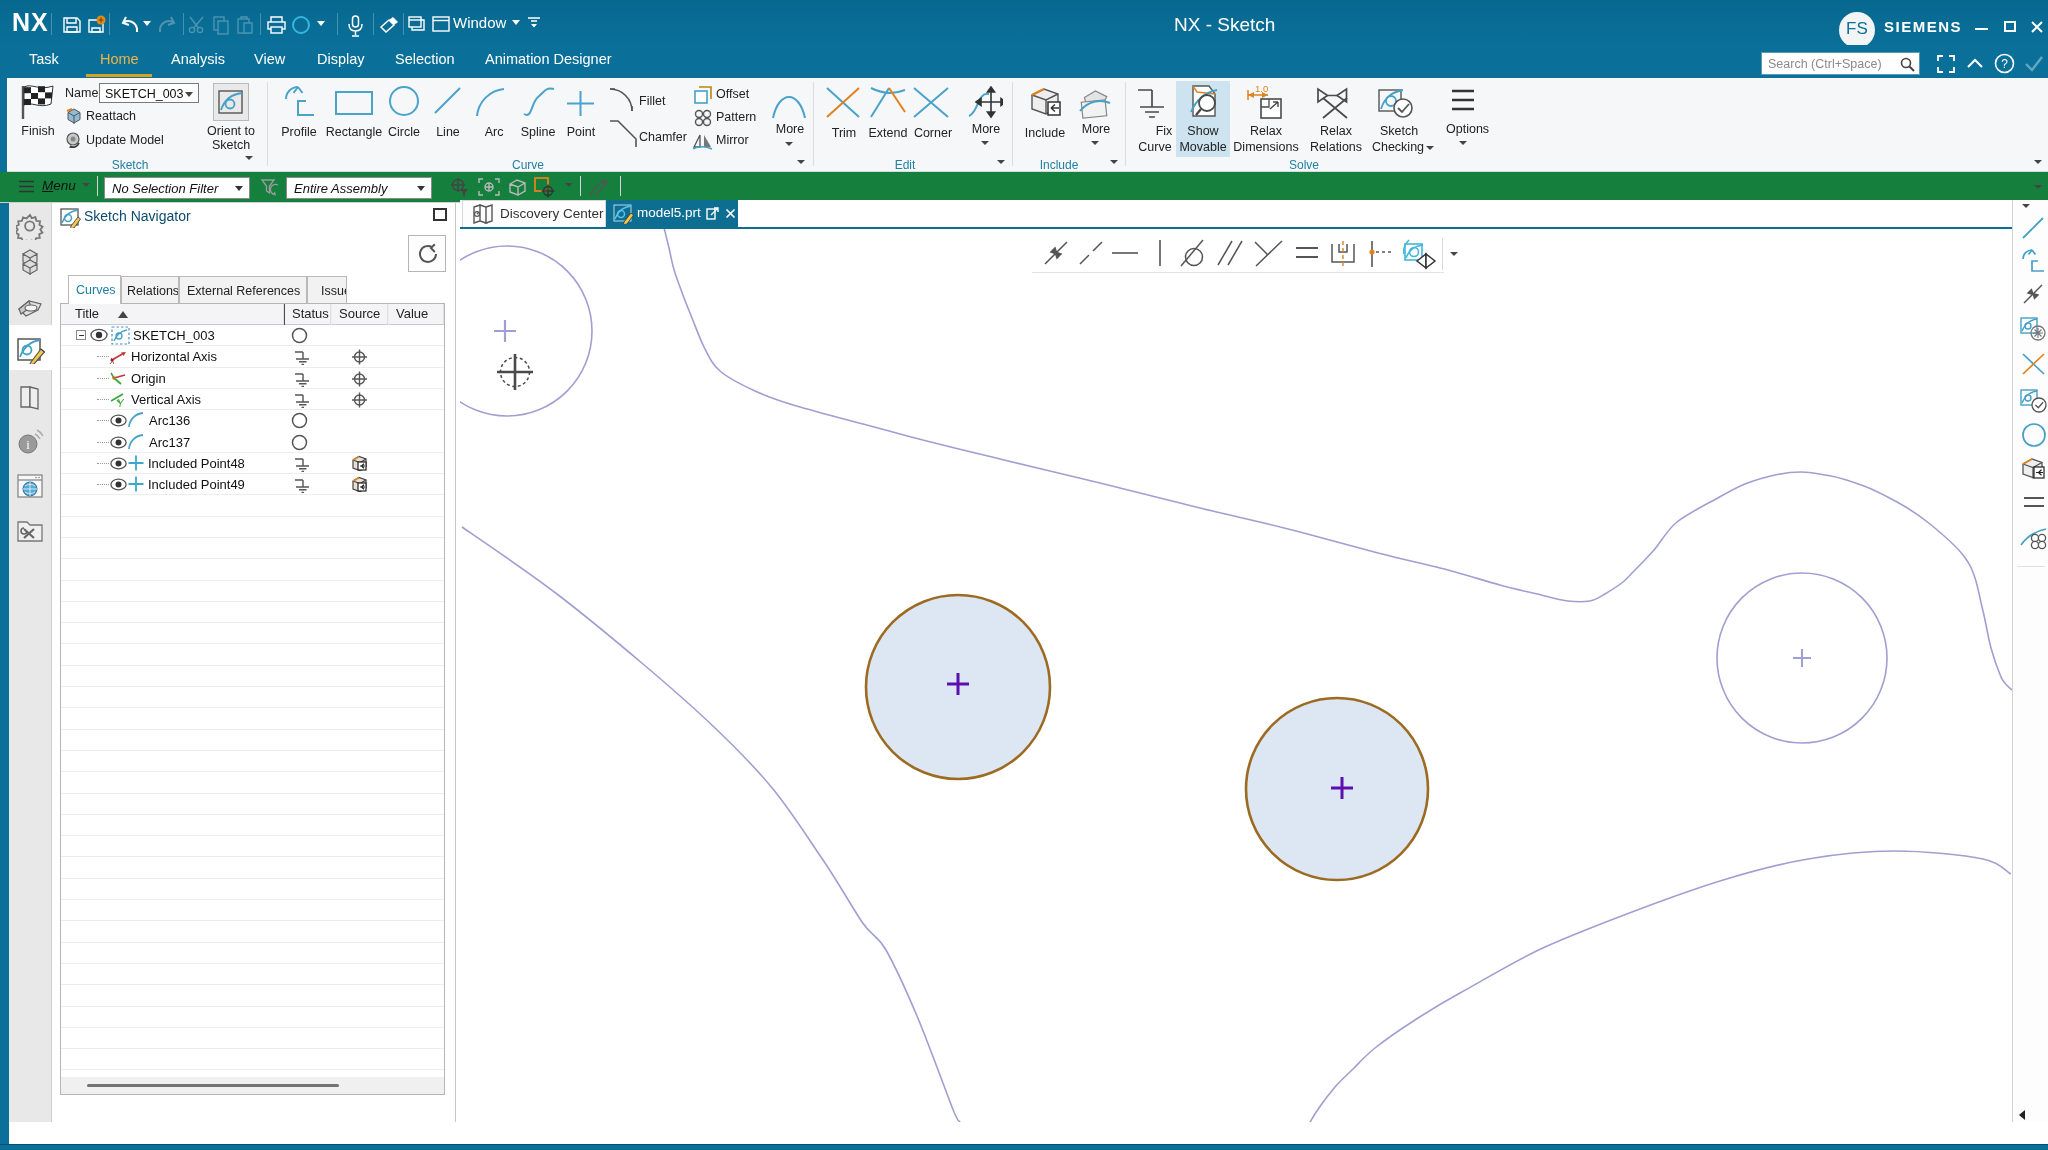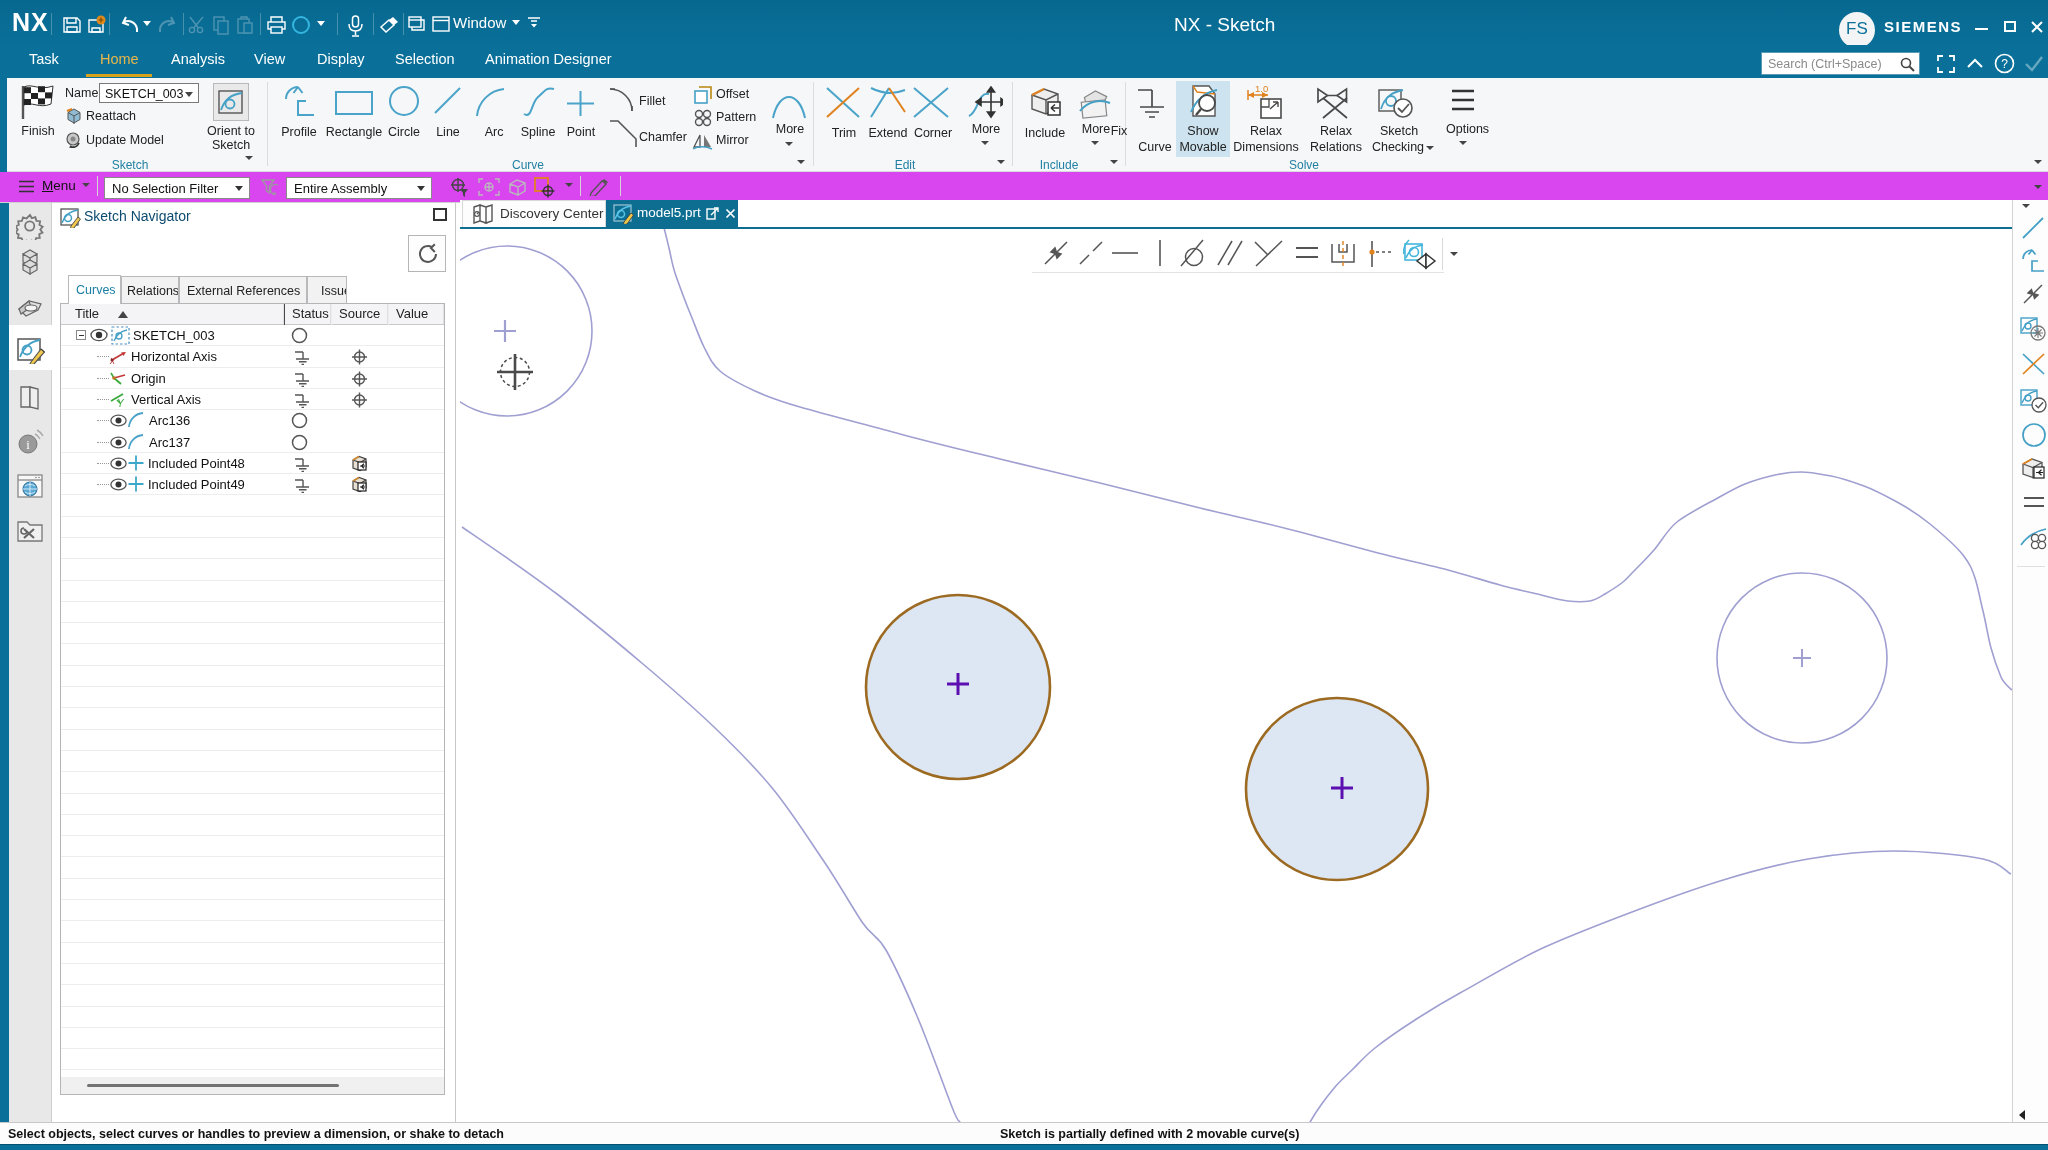--- a/index.html
+++ b/index.html
@@ -20,21 +20,21 @@
 #homeline { position:absolute; left:86px; top:29px; width:66px; height:3px; background:#d9a21c; }
 
 
 #ribbon { position:absolute; left:0; top:78px; width:2048px; height:94px; background:#f6f7f8; border-bottom:1px solid #d9dadc; }
 .rlabel { position:absolute; font-size:12.5px; color:#222; text-align:center; }
 .glabel { position:absolute; top:80px; font-size:12px; color:#2180a3; text-align:center; }
 .gsep { position:absolute; top:4px; width:1px; height:84px; background:#dcdddf; }
 .caret { width:0; height:0; border-left:4px solid transparent; border-right:4px solid transparent; border-top:5px solid #444; position:absolute; }
 
 
-#menurow { position:absolute; left:0; top:172px; width:2048px; height:31px; background:#d946ef; border-bottom:1px solid #cfd0d2; }
+#menurow { position:absolute; left:0; top:172px; width:2048px; height:31px; background:#15803d; border-bottom:1px solid #cfd0d2;font-style:italic; }
 .combo { position:absolute; top:5px; height:22px; background:#fff; border:1px solid #8a8a8a; font-size:13px; color:#111; }
 .combo .ctext { position:absolute; left:7px; top:3px; }
 .combo .ccaret { position:absolute; right:6px; top:8px; width:0; height:0; border-left:4.5px solid transparent; border-right:4.5px solid transparent; border-top:5.5px solid #333; }
 
 
 #leftstrip { position:absolute; left:0; top:203px; width:9px; height:947px; background:#0a7099; }
 #leftbar { position:absolute; left:9px; top:203px; width:43px; height:919px; background:#e8e8e9; border-right:1px solid #cfcfd1; }
 .lbicon { position:absolute; left:7px; width:28px; height:28px; }
 #lbactive { position:absolute; left:0px; top:122px; width:43px; height:45px; background:#fff; }
 
@@ -381,21 +381,21 @@
   <div class="caret" style="left:1091px;top:63px;border-top-width:4px;"></div>
   <div class="glabel" style="left:1029px;width:60px;">Include</div>
   <div class="caret" style="left:1110px;top:82px;border-top-width:4.5px;"></div>
   <div class="gsep" style="left:1125px;"></div>
   
   <svg class="abs" style="left:1136px;top:9px;" width="34" height="33" viewBox="0 0 34 33">
         <g stroke="#4a4a4a" stroke-width="1.7" fill="none">
           <path d="M2 3 h14 M16 3 v17 M4 20 h24 M9 25 h14 M13 30 h6"></path>
         </g>
       </svg>
-  <div class="rlabel" style="left:1104px;top:46px;width:30px;">Fix</div>
+  <div class="rlabel" style="left:1149px;top:46px;width:30px;">Fix</div>
   <div class="rlabel" style="left:1133px;top:62px;width:44px;">Curve</div>
   <div style="position:absolute;left:1176px;top:3px;width:54px;height:76px;background:#cde3ef;"></div>
   <svg class="abs" style="left:1185px;top:6px;" width="36" height="36" viewBox="0 0 36 36">
         <path d="M8 2 h16 l6 8 v22 h-22 z" fill="#fff" stroke="#555" stroke-width="1.4"></path>
         <path d="M8 2 l4 6 18 2" fill="none" stroke="#e0821e" stroke-width="1.4"></path>
         <path d="M6 28 C12 14 22 8 32 6" fill="none" stroke="#45a0c6" stroke-width="1.8"></path>
         <circle cx="22" cy="19" r="8" fill="none" stroke="#4a4a4a" stroke-width="1.8"></circle>
         <path d="M16 25 l-5 6" stroke="#4a4a4a" stroke-width="2.4"></path>
       </svg>
   <div class="rlabel" style="left:1185px;top:46px;width:36px;">Show</div>
@@ -885,22 +885,18 @@
         <g fill="#fff" stroke="#555" stroke-width="1.3">
           <circle cx="15" cy="13" r="3.6"></circle>
           <circle cx="22" cy="13" r="3.6"></circle>
           <circle cx="15" cy="20" r="3.6"></circle>
           <circle cx="22" cy="20" r="3.6"></circle>
         </g>
       </svg>
   <div style="position:absolute;left:4px;top:366px;width:28px;height:1px;background:#e0e0e2;"></div>
 </div>
 
-<div id="statusbar">
-  <span style="position:absolute;left:8px;top:4px;font-weight:bold;">Select objects, select curves or handles to preview a dimension, or shake to detach</span>
-  <span style="position:absolute;left:1000px;top:4px;font-weight:bold;">Sketch is partially defined with 2 movable curve(s)</span>
-</div>
 <svg style="position:absolute;left:2017px;top:1109px;" width="10" height="12" viewBox="0 0 10 12">
       <path d="M8 1 L2 6 L8 11 Z" fill="#222"></path>
     </svg>
 <div id="bottomstrip"></div>
 
 </div>
 
 </body></html>

